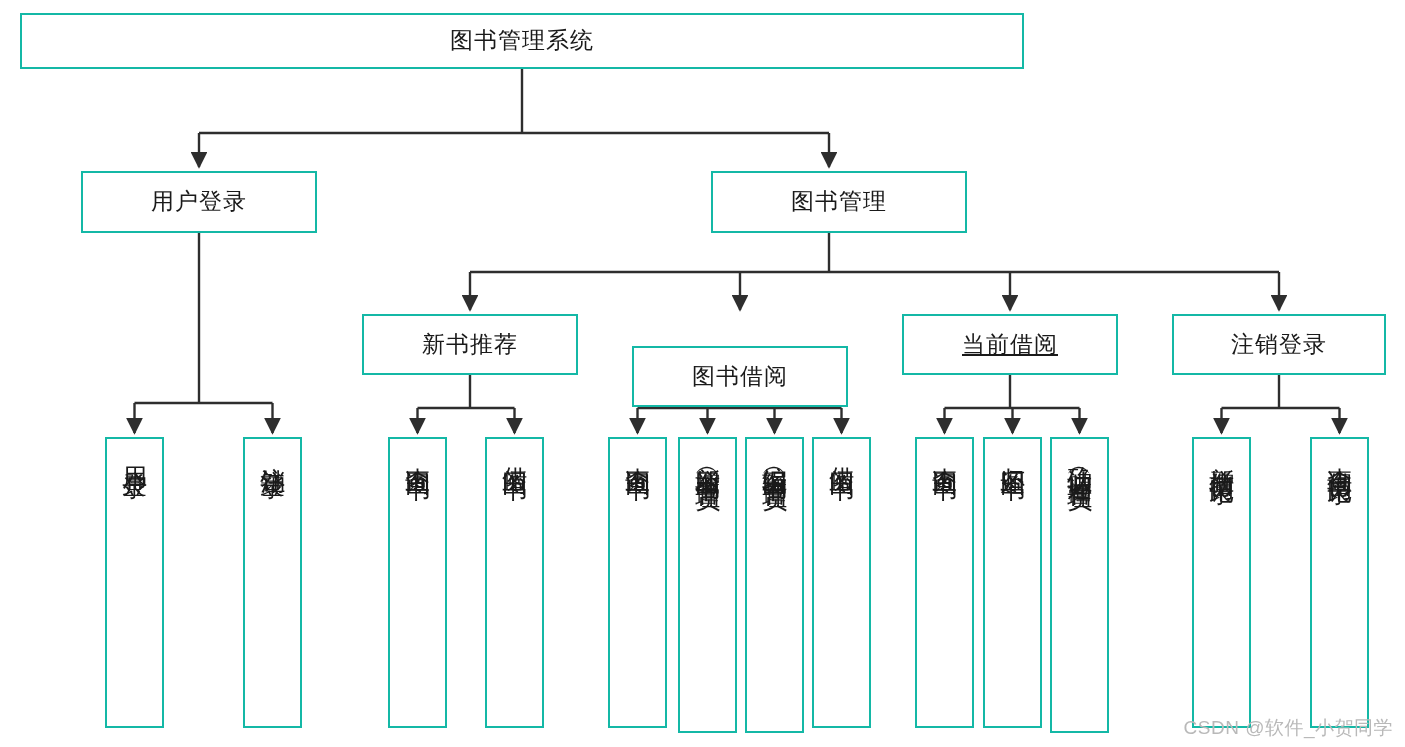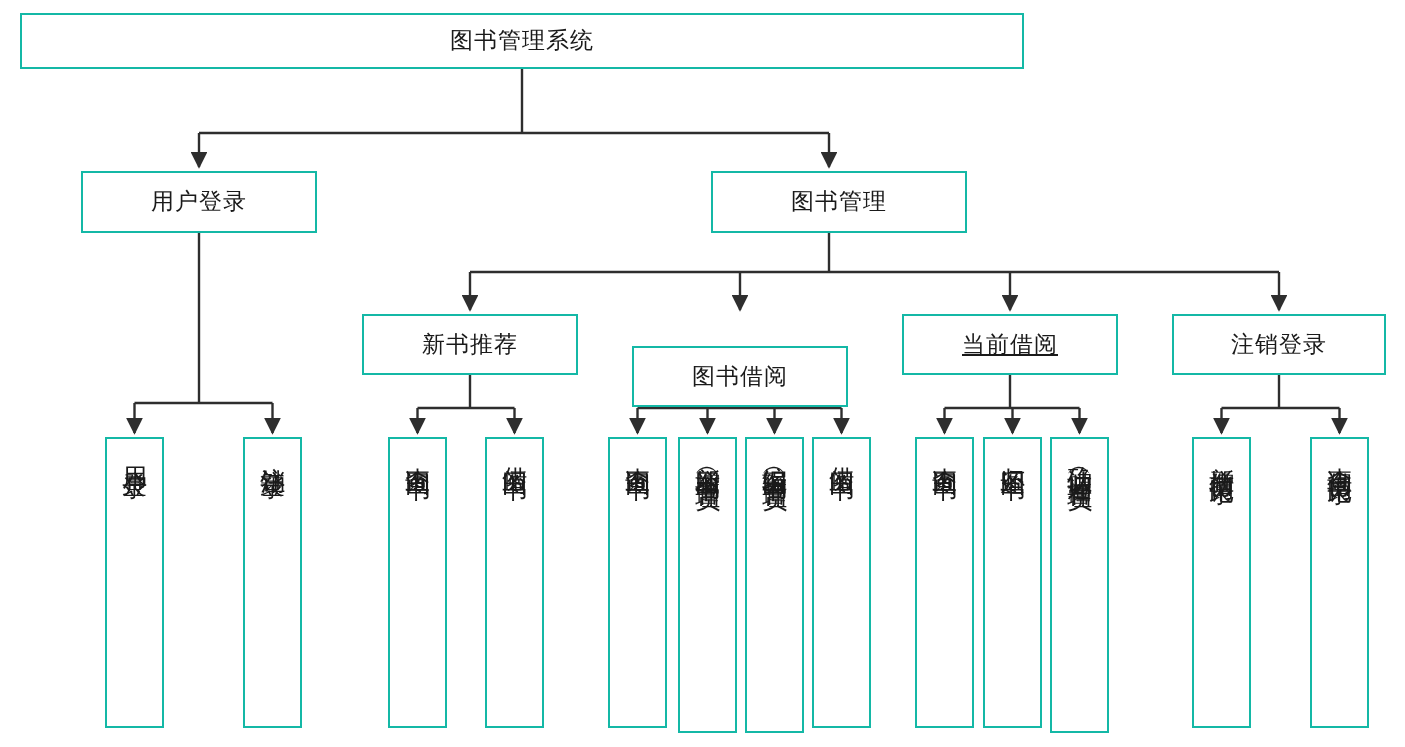--- a/index.html
+++ b/index.html
@@ -172,13 +172,14 @@
         <span class="vtext">确认归还（管理员）</span>
       </div>
       <div class="node node-v" style="left: 1192px; top: 437px; width: 59px; height: 291px;">
         <span class="vtext">新增借阅记录</span>
       </div>
       <div class="node node-v" style="left: 1310px; top: 437px; width: 59px; height: 291px;">
         <span class="vtext">查询借阅记录</span>
       </div>
     </div>
 
+  <div class="watermark">CSDN @软件_小贺同学</div>
 </div>
 
 </body></html>

